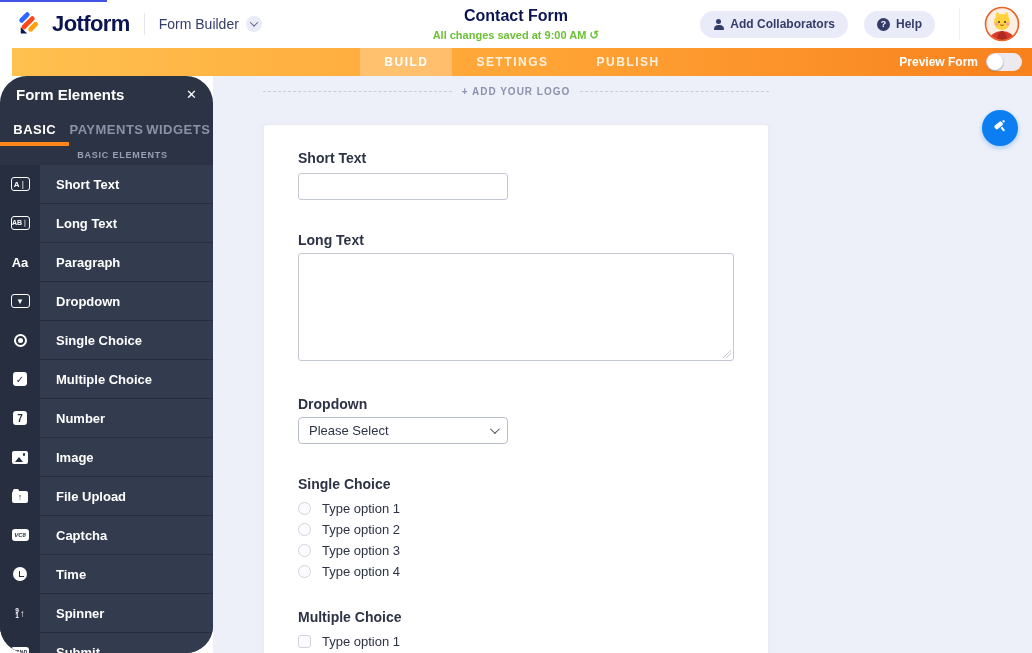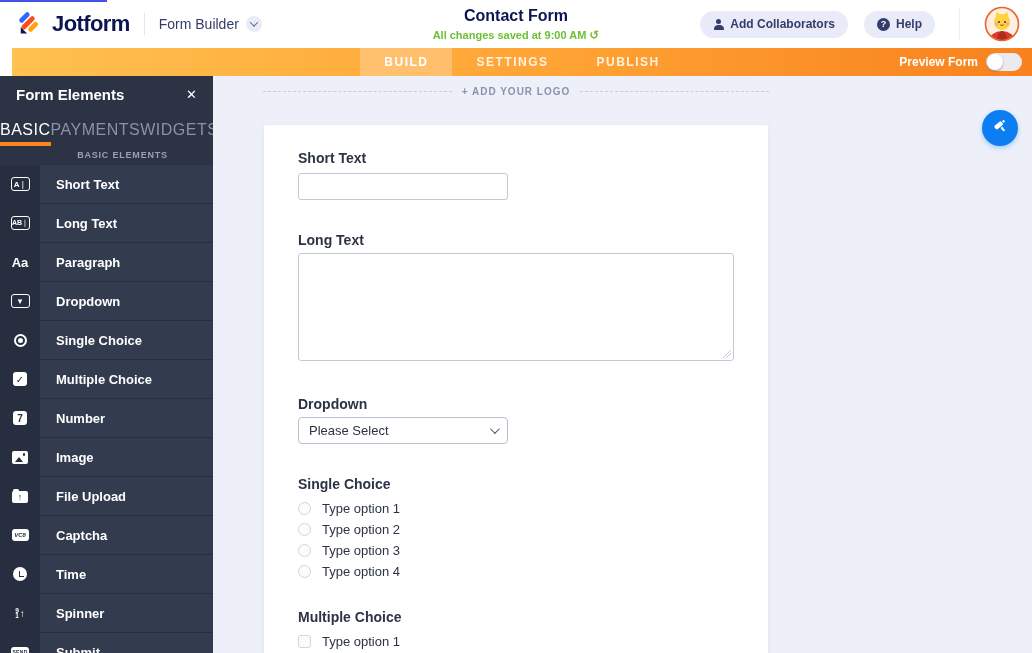--- a/index.html
+++ b/index.html
@@ -48,27 +48,27 @@
   .preview-wrap { position:absolute; right:10px; top:0; height:28px; display:flex;
     align-items:center; gap:8px; }
   .preview-label { font-size:12px; font-weight:700; color:#fff; }
   .toggle { width:36px; height:18px; border-radius:9px; background:#eceaee; position:relative;
     cursor:pointer; }
   .toggle-knob { position:absolute; left:1px; top:1px; width:16px; height:16px; border-radius:50%;
     background:#fff; box-shadow:0 1px 2px rgba(0,0,0,.35); }
 
   
   .sidebar { position:absolute; left:0; top:76px; width:213px; bottom:0; background:#2c3345;
-    color:#fff; overflow:hidden; }
+    color:#fff; overflow:hidden;border-radius:27px; }
   .sb-head { height:37px; display:flex; align-items:center; padding:0 16px; }
   .sb-title { font-size:15px; font-weight:700; }
   .sb-close { margin-left:auto; font-size:13px; color:#fff; cursor:pointer; }
   .sb-tabs { display:flex; height:33px; }
   .sb-tab { flex:1; position:relative; display:flex; align-items:center; justify-content:center;
-    font-size:16px; font-weight:400; letter-spacing:.5px; color:#8a92a8; cursor:pointer; }
+    font-size:13px; font-weight:700; letter-spacing:.5px; color:#8a92a8; cursor:pointer; }
   .sb-tab.active { color:#fff; }
   .sb-tab.active::after { content:""; position:absolute; left:0; right:0; bottom:0; height:4px;
     background:#ff861d; }
   .sb-section { height:19px; line-height:19px; text-align:center; font-size:9px; font-weight:700;
     color:#99a0b5; letter-spacing:.8px;padding-left:32px; }
   .sb-item { height:39px; display:flex; align-items:stretch; background:#333b4f;
     border-bottom:1px solid #282e3f; cursor:grab; }
   .sb-ic { width:40px; background:#272e40; display:flex; align-items:center; justify-content:center; }
   .sb-label { display:flex; align-items:center; padding-left:16px; font-size:13px; font-weight:600;
     color:#fff; }

